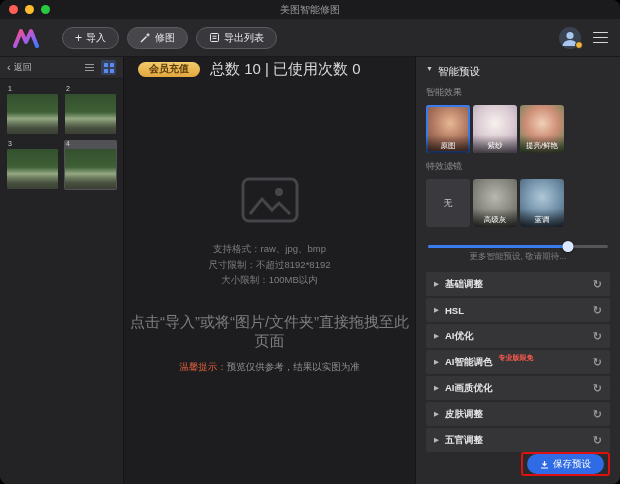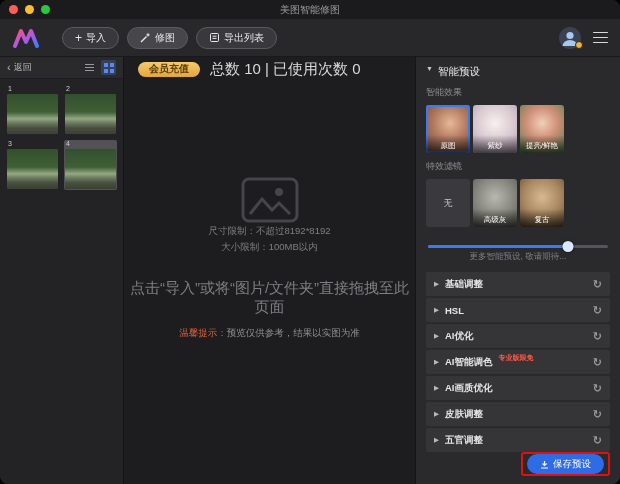--- a/index.html
+++ b/index.html
@@ -205,20 +205,21 @@
       <div class="center-top">
         <button class="recharge">会员充值</button>
         <span class="usage">总数 10 | 已使用次数 0</span>
       </div>
       <div class="empty">
         <svg class="ph-icon" width="58" height="46" viewBox="0 0 58 46" fill="none" stroke="#45454a" stroke-width="3">
           <rect x="2" y="2" width="54" height="42" rx="6"></rect>
           <circle cx="38" cy="15" r="4" fill="#45454a" stroke="none"></circle>
           <path d="M9 37 L21 22 L31 33 L38 26 L49 37"></path>
         </svg>
+        <div class="info first">支持格式：raw、jpg、bmp</div>
         <div class="info">尺寸限制：不超过8192*8192</div>
         <div class="info">大小限制：100MB以内</div>
         <div class="drag">点击“导入”或将“图片/文件夹”直接拖拽至此页面</div>
         <div class="tip">
           <span class="tip-label">温馨提示：</span><span>预览仅供参考，结果以实图为准</span>
         </div>
       </div>
     </main>
 
     <aside class="panel">
@@ -241,22 +242,22 @@
       </div>
 
       <div class="plabel">特效滤镜</div>
       <div class="prow">
         <div class="pthumb none">
           <span class="nonelab">无</span>
         </div>
         <div class="pthumb f-gray">
           <span class="plab">高级灰</span>
         </div>
-        <div class="pthumb f-retro">
-          <span class="plab">复古</span>
+        <div class="pthumb f-blue">
+          <span class="plab">蓝调</span>
         </div>
       </div>
 
       <div class="slider">
         <div class="track">
           <div class="fill" style="width: 78%;"></div>
         </div>
         <div class="handle" style="left: 78%;"></div>
       </div>
 

